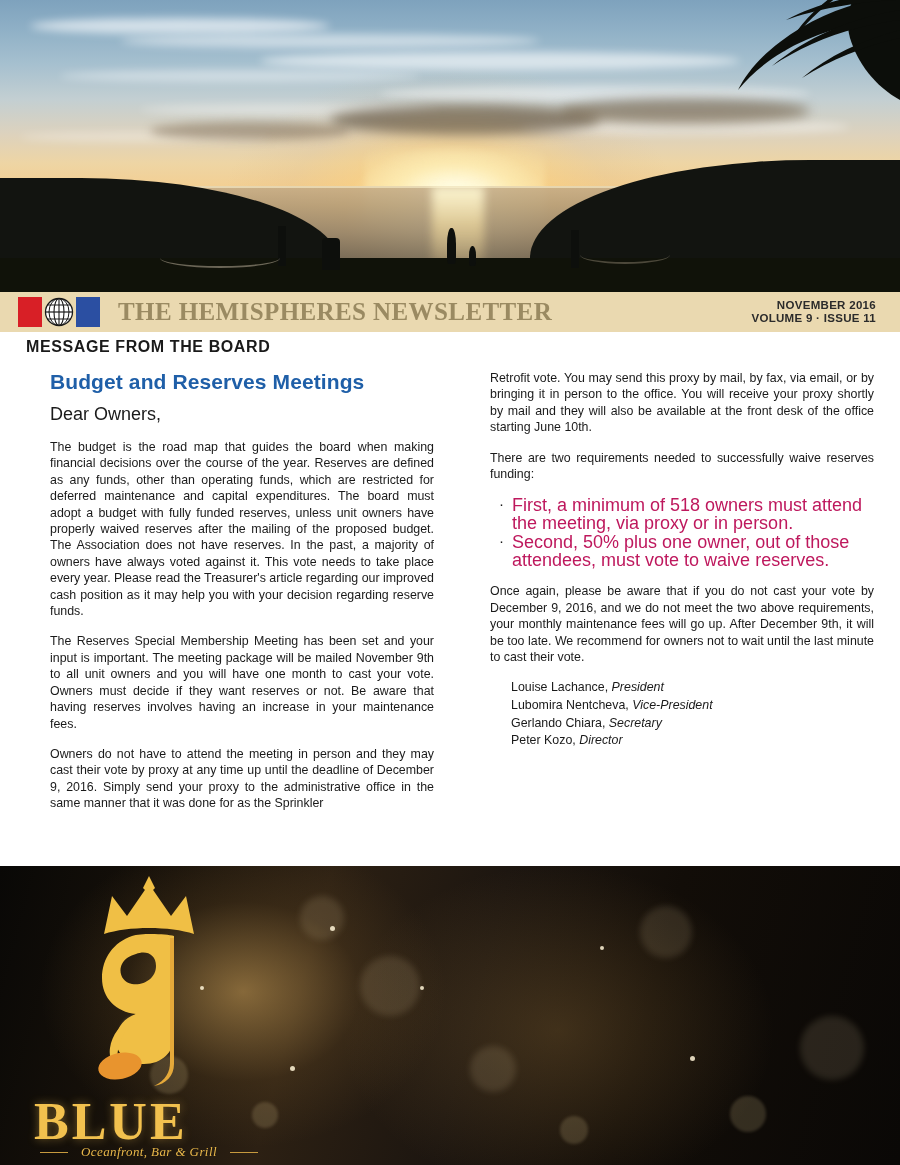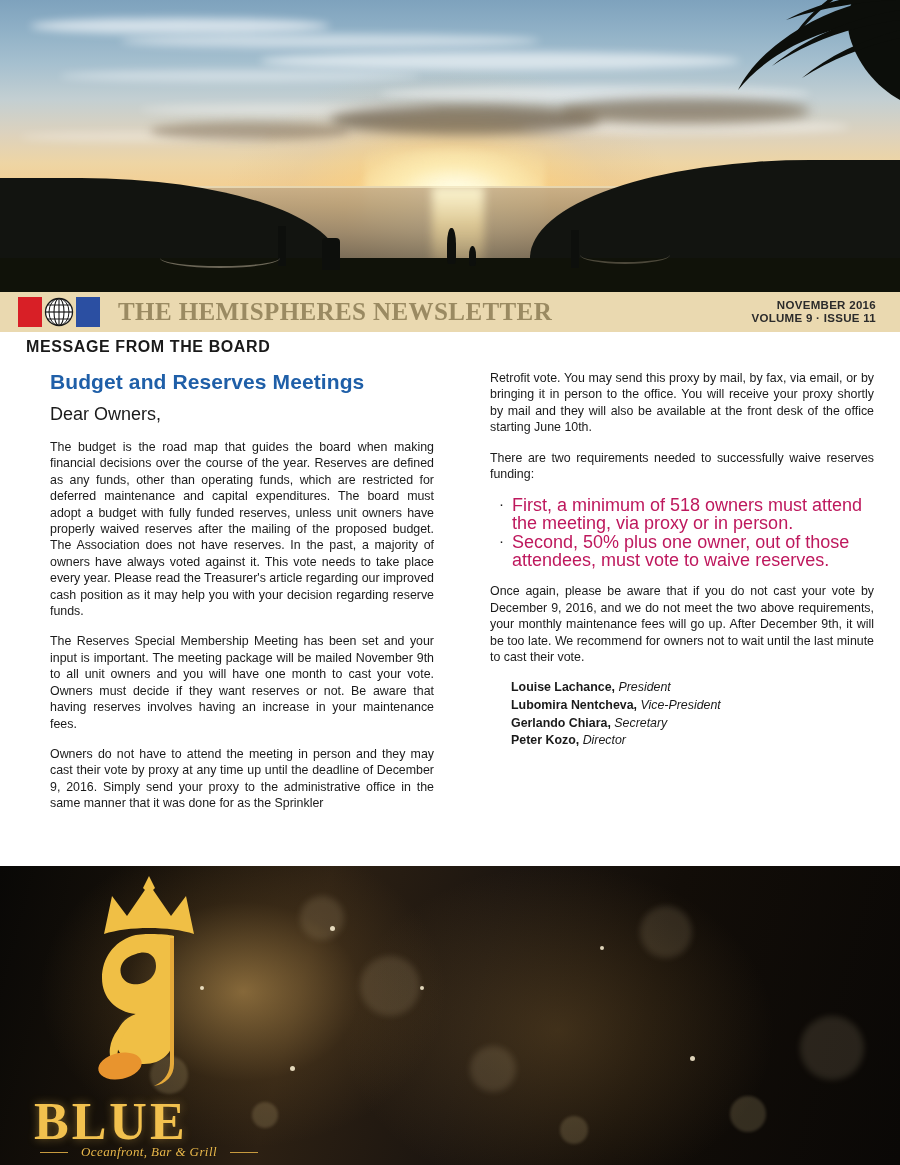--- a/index.html
+++ b/index.html
@@ -227,21 +227,21 @@
     top: -1px;
     font-size: 15px;
     color: #1a1a1a;
   }
   .signoff { margin-top: 4px; }
   .sig-line {
     font-size: 12.4px;
     line-height: 17.6px;
     color: #1a1a1a;
   }
-  .sig-name { font-weight: bold; padding-left: 21px; }
+  .sig-name { font-weight: normal; padding-left: 21px; }
   .sig-role { font-style: italic; }
 
   
   .ad {
     position: absolute;
     left: 0; top: 866px;
     width: 900px; height: 299px;
     overflow: hidden;
     background: #060504;
   }

